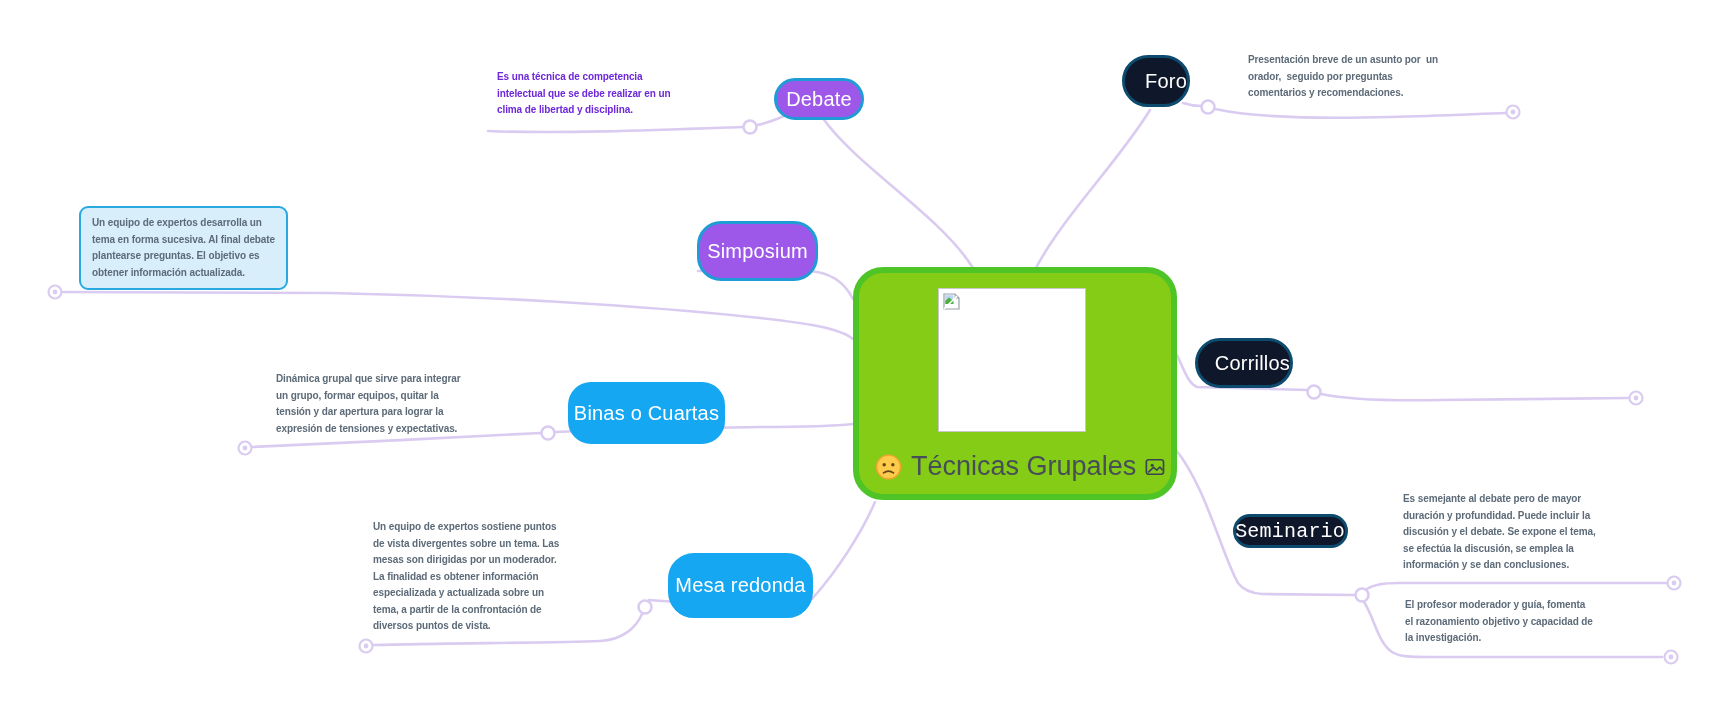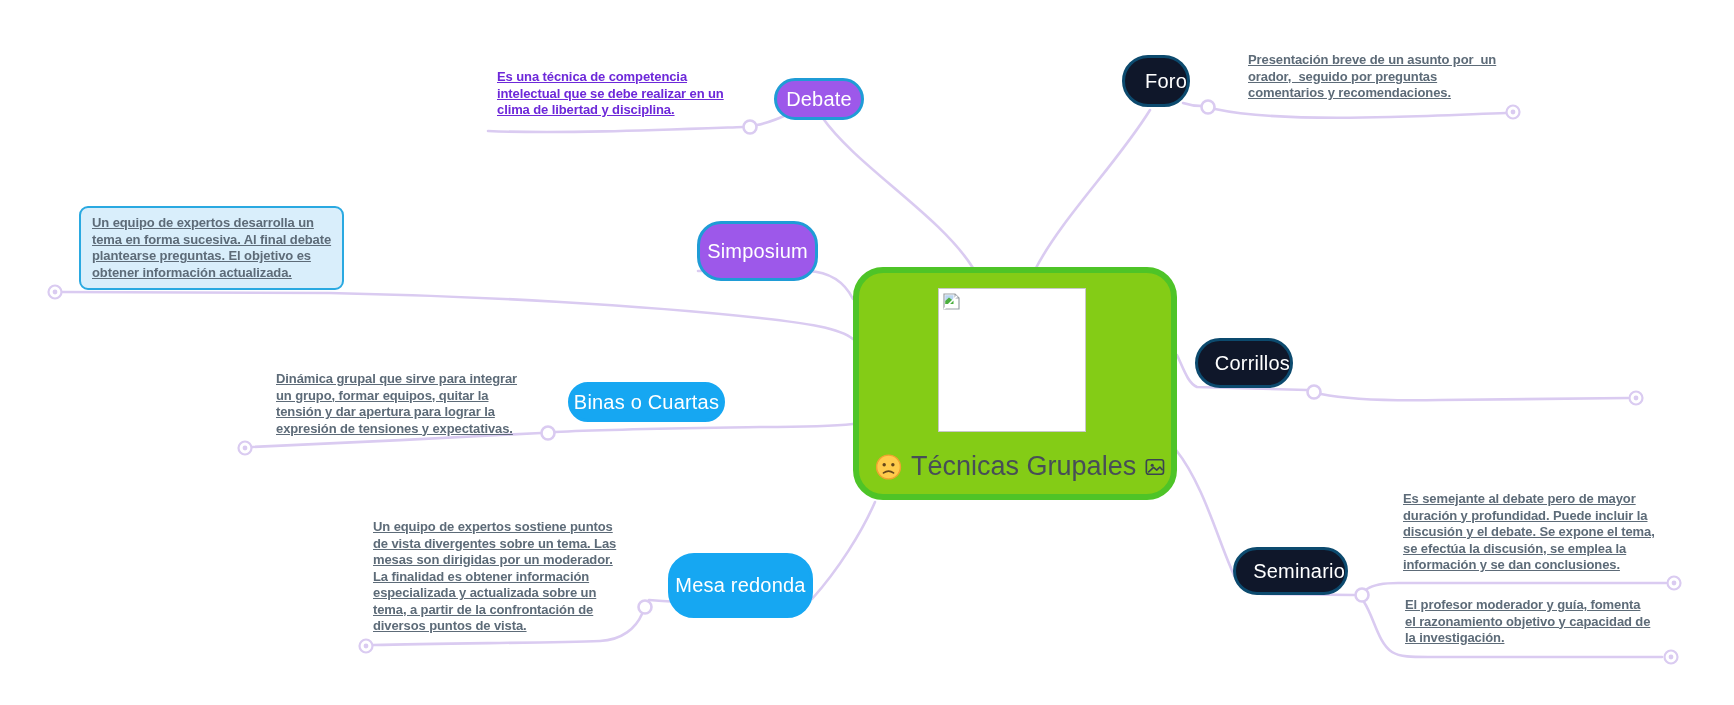--- a/index.html
+++ b/index.html
@@ -11,22 +11,22 @@
   .term-outer{fill:#ffffff;stroke:#DACBF1;stroke-width:2.2;}
   .term-dot{fill:#DACBF1;stroke:none;}
 
   .bubble{position:absolute;z-index:3;display:flex;align-items:center;justify-content:center;
           color:#ffffff;font-size:20px;letter-spacing:.2px;cursor:pointer;box-sizing:border-box;}
   .bubble span{white-space:nowrap;}
   .purple{background:#9D58EA;border:3px solid #1F9CD6;border-radius:26px;}
   .green{background:#0f172a;border:3px solid #0c4a6e;border-radius:28px;justify-content:flex-end;}
   .blue{background:#16A7F2;border:3px solid #16A7F2;border-radius:25px;}
 
-  .note{position:absolute;z-index:3;font-weight:bold;font-size:13px;line-height:16.5px;
-        letter-spacing:-0.1px;color:#5D6B78;white-space:pre;width:max-content;text-decoration:underline;}
+  .note{position:absolute;z-index:3;font-weight:bold;font-size:10px;line-height:16.5px;
+        letter-spacing:-0.1px;color:#5D6B78;white-space:pre;width:max-content;}
   .note.red{color:#6d28d9;}
   .note.boxed{background:#D9EEFB;border:2px solid #2AA9E1;border-radius:9px;padding:7px 11px;
               white-space:pre;}
 
   .central{position:absolute;left:853px;top:267px;width:324px;height:233px;z-index:2;
            background:#84cc16;border:6px solid #4EC427;border-radius:30px;box-sizing:border-box;}
   .img-frame{position:absolute;left:79px;top:15px;width:148px;height:144px;
              border:1px solid #C8C8C8;background:#ffffff;box-sizing:border-box;}
   .img-frame svg{position:absolute;left:3px;top:3px;}
   .title-row{position:absolute;left:16px;top:178px;width:290px;display:flex;align-items:center;gap:9px;}
@@ -127,27 +127,27 @@
   </div>
   <div class="bubble green" style="left:1122px;top:55px;width:68px;height:52px;border-radius:26px;">
     <span>Foro</span>
   </div>
   <div class="bubble purple" style="left:697px;top:221px;width:121px;height:60px;border-radius:24px;">
     <span>Simposium</span>
   </div>
   <div class="bubble green" style="left:1195px;top:338px;width:98px;height:50px;border-radius:25px;">
     <span>Corrillos</span>
   </div>
-  <div class="bubble blue" style="left:568px;top:382px;width:157px;height:40px;border-radius:23px;">
+  <div class="bubble blue" style="left:568px;top:382px;width:157px;height:62px;border-radius:23px;">
     <span>Binas o Cuartas</span>
   </div>
   <div class="bubble blue" style="left:668px;top:553px;width:145px;height:65px;border-radius:26px;">
     <span>Mesa redonda</span>
   </div>
-  <div class="bubble green" style="left:1233px;top:547px;width:115px;height:48px;border-radius:26px;">
+  <div class="bubble green" style="left:1233px;top:514px;width:115px;height:34px;border-radius:26px;font-family:Liberation Mono, monospace;">
     <span>Seminario</span>
   </div>
 
   <div class="note red" style="left:497px;top:69px;">Es una técnica de competencia
 intelectual que se debe realizar en un
 clima de libertad y disciplina.</div>
   <div class="note" style="left:1248px;top:52px;">Presentación breve de un asunto por  un
 orador,  seguido por preguntas
 comentarios y recomendaciones.</div>
   <div class="note boxed" style="left:79px;top:206px;">Un equipo de expertos desarrolla un

